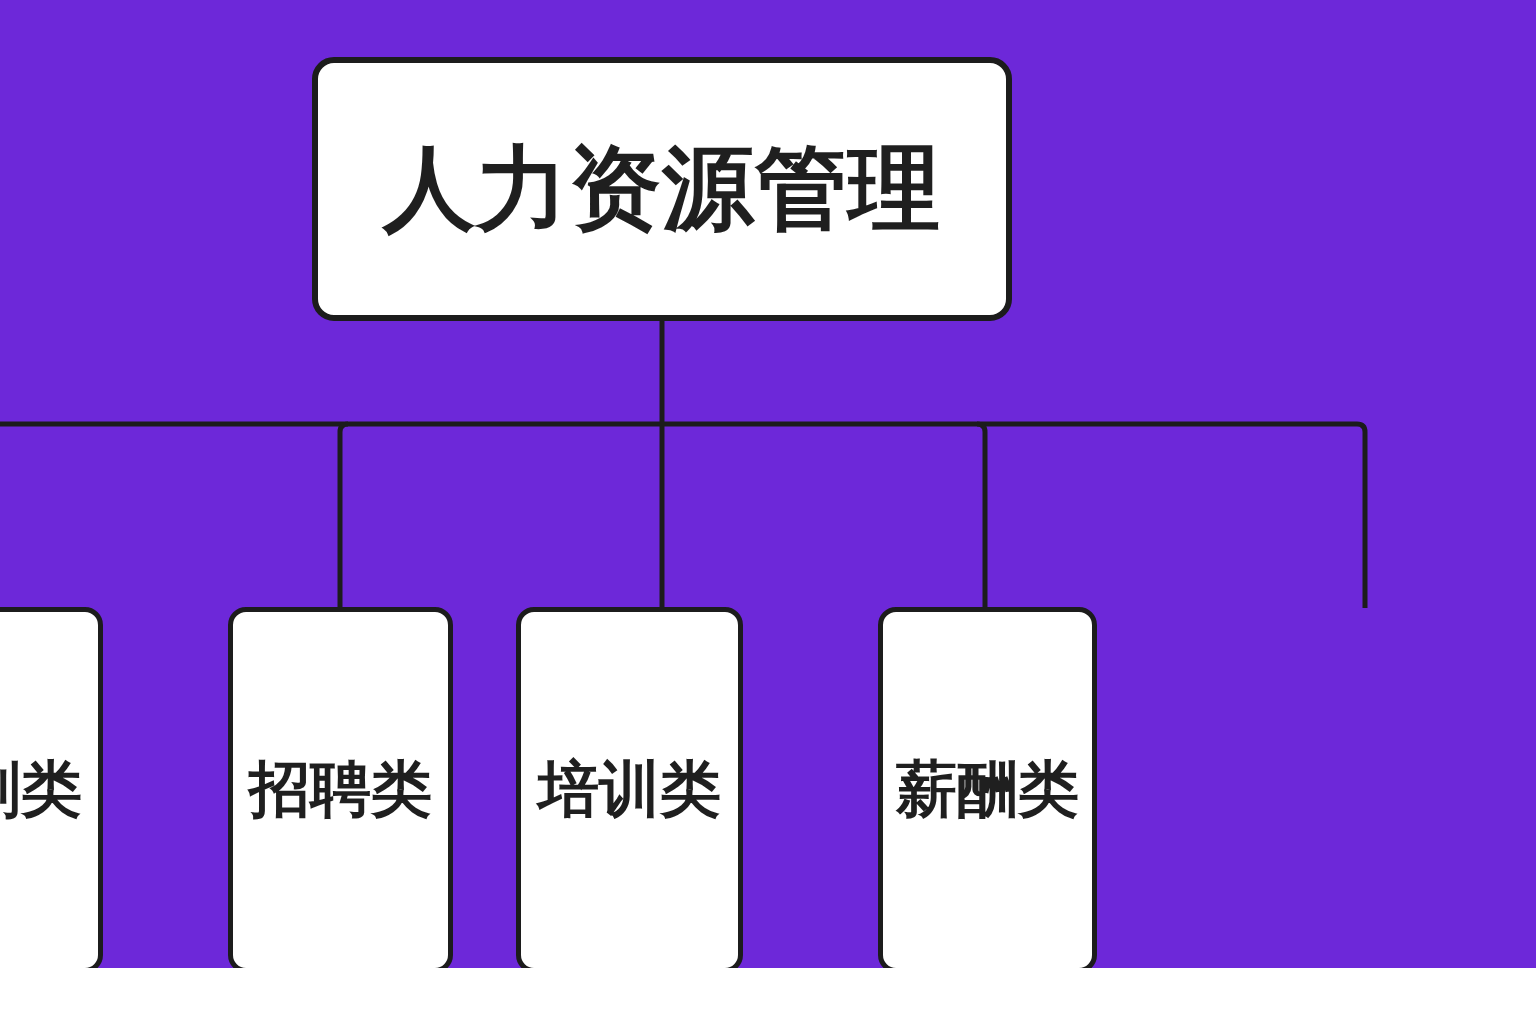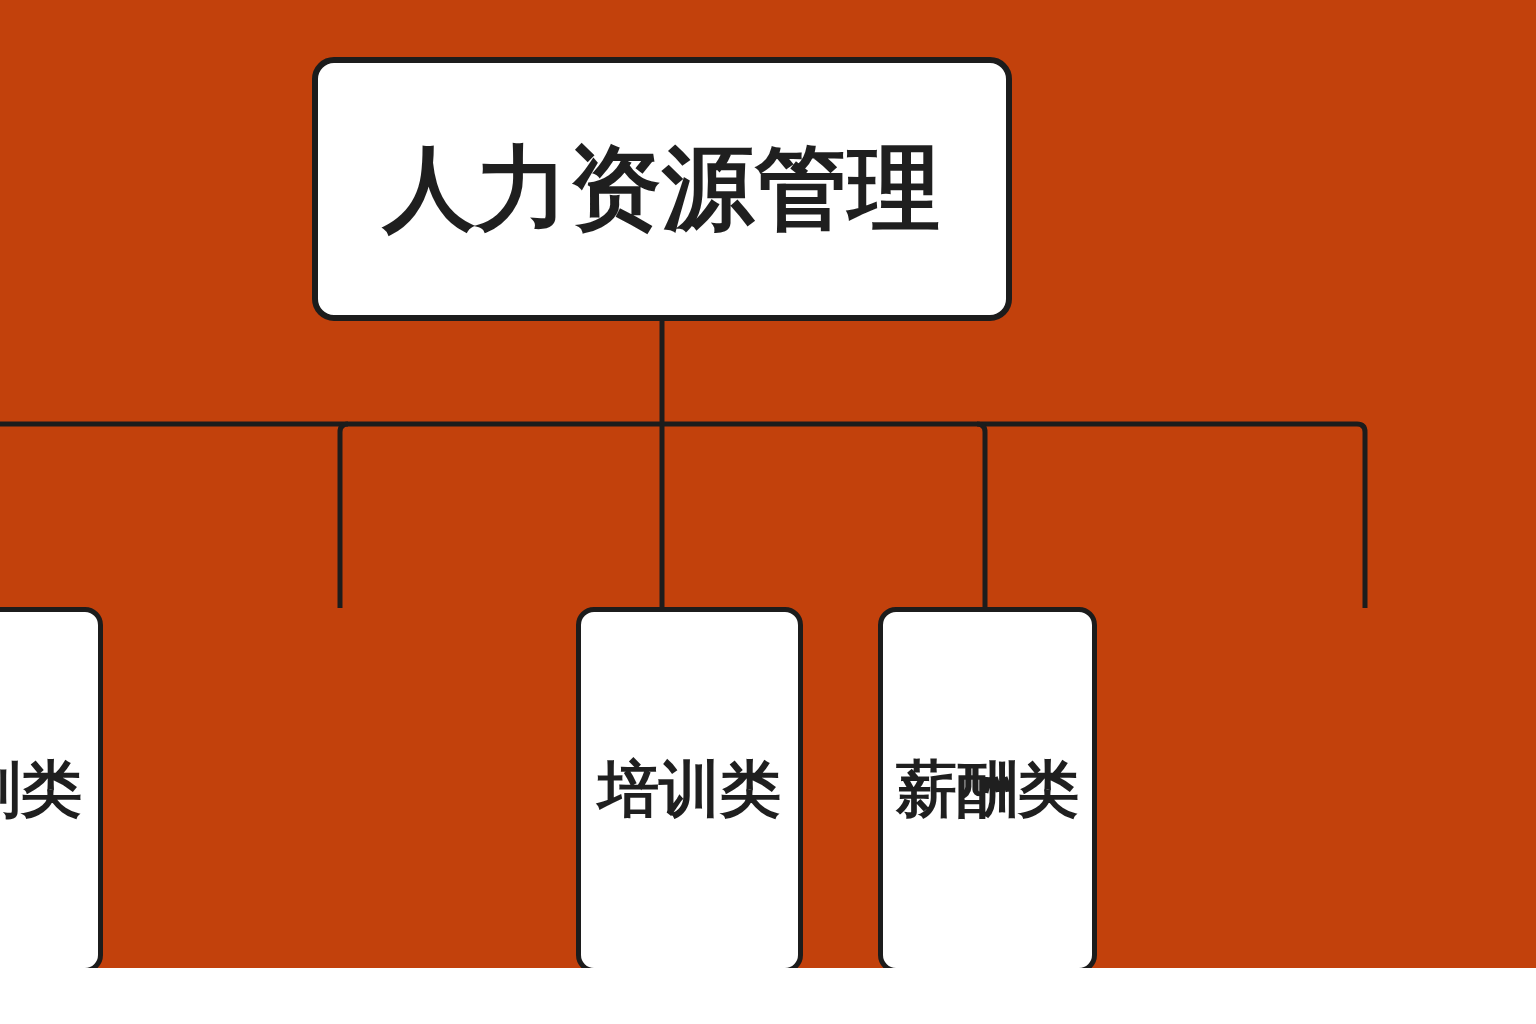--- a/index.html
+++ b/index.html
@@ -4,21 +4,21 @@
 <style>
   html, body {
     margin: 0;
     padding: 0;
     font-family: "Liberation Sans", "DejaVu Sans", sans-serif;
   }
   .canvas {
     position: relative;
     width: 1536px;
     height: 968px;
-    background: #c2410c;
+    background: #6d28d9;
     overflow: hidden;
   }
   .connectors {
     position: absolute;
     left: 0;
     top: 0;
     width: 1536px;
     height: 1024px;
   }
   .node {
@@ -52,21 +52,21 @@
     border-radius: 18px;
   }
   .node-child .label {
     font-size: 61px;
     font-weight: 700;
     color: #1f1f1f;
     white-space: nowrap;
   }
   .node-c1 { left: -122px; width: 225px; }
   .node-c2 { left: 228px;  width: 225px; }
-  .node-c3 { left: 576px;  width: 227px; text-align: center; }
+  .node-c3 { left: 516px;  width: 227px; text-align: center; }
   .node-c4 { left: 878px;  width: 219px; }
   .node-c5 { left: 1242px; width: 250px; }
 </style>
 </head>
 <body>
 
 <div class="canvas">
 
   <svg class="connectors" viewBox="0 0 1536 1024" xmlns="http://www.w3.org/2000/svg">
 
@@ -80,20 +80,23 @@
   </svg>
 
   <div class="node node-root">
     <span class="label">人力资源管理</span>
   </div>
 
   <div class="node node-child node-c1">
     <span class="label">规划类</span>
   </div>
 
+  <div class="node node-child node-c2">
+    <span class="label">招聘类</span>
+  </div>
 
   <div class="node node-child node-c3">
     <span class="label">培训类</span>
   </div>
 
   <div class="node node-child node-c4">
     <span class="label">薪酬类</span>
   </div>
 
 

